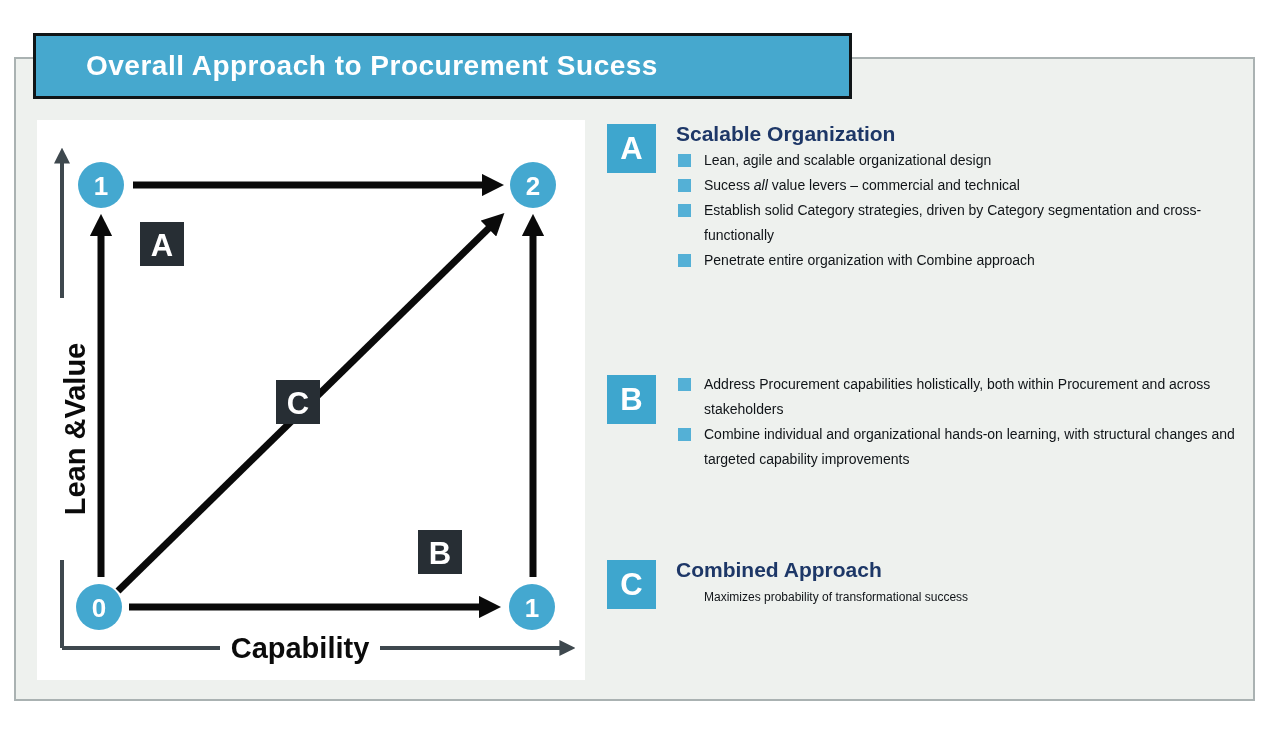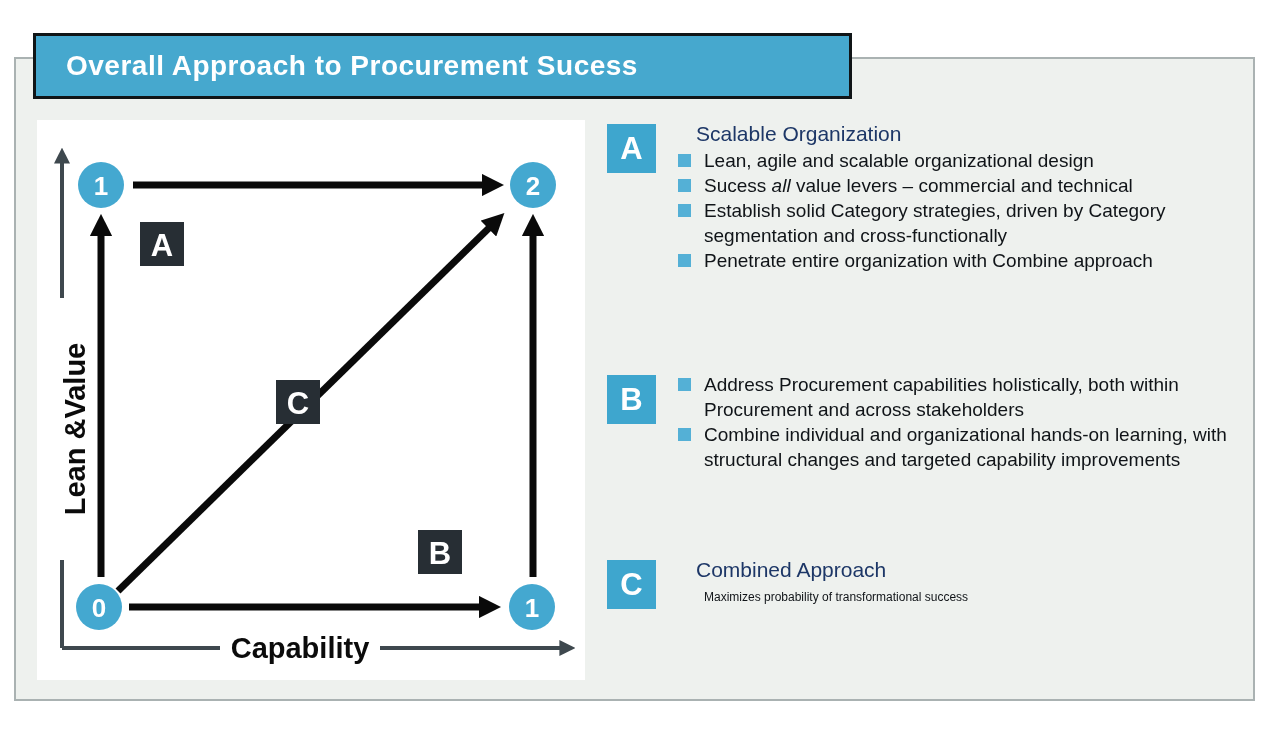--- a/index.html
+++ b/index.html
@@ -7,45 +7,45 @@
     font-family: "Liberation Sans", sans-serif; }
   .page { position: relative; width: 1276px; height: 729px; background: #ffffff; }
 
   
   .panel { position: absolute; left: 14px; top: 57px; width: 1241px; height: 644px;
     background: #eef1ee; border: 2px solid #aab2b2; }
 
   
   .title-bar { position: absolute; left: 33px; top: 33px; width: 819px; height: 66px;
     background: #46a8ce; border: 3px solid #101517; display: flex; align-items: center;
-    padding-left: 30px; z-index: 5; }
+    padding-left: 50px; z-index: 5; }
   .title-bar h1 { color: #ffffff; font-size: 28px; font-weight: bold; letter-spacing: 0.5px; }
 
   
   .chart-panel { position: absolute; left: 37px; top: 120px; width: 548px; height: 560px;
     background: #ffffff; z-index: 2; }
 
   .node-label { font-size: 26px; font-weight: bold; fill: #ffffff; }
   .square-label { font-size: 31px; font-weight: bold; fill: #ffffff; }
   .axis-label { font-size: 29px; font-weight: bold; fill: #0b0b0b; }
 
   
   .sections { position: absolute; left: 607px; top: 57px; width: 650px; height: 644px; z-index: 2; }
   .section { position: absolute; left: 0; width: 650px; }
   .sec-0 { top: 64px; }
   .sec-1 { top: 315px; }
   .sec-2 { top: 500px; }
   .letter-badge { position: absolute; left: 0; top: 3px; width: 49px; height: 49px;
     background: #3ea6ce; color: #ffffff; font-size: 31px; font-weight: bold;
     display: flex; align-items: center; justify-content: center; }
   .section-body { margin-left: 69px; width: 560px; }
-  .section-title { color: #1d3767; font-size: 21px; font-weight: normal; line-height: 26px;
-    margin-bottom: 1px; margin-left: 20px; }
+  .section-title { color: #1d3767; font-size: 21px; font-weight: bold; line-height: 26px;
+    margin-bottom: 1px; }
   .bullet-list { list-style: none; }
-  .bullet-list li { display: flex; align-items: flex-start; font-size: 19px; line-height: 25px;
+  .bullet-list li { display: flex; align-items: flex-start; font-size: 14px; line-height: 25px;
     color: #101418; }
   .bullet-sq { flex: 0 0 13px; width: 13px; height: 13px; background: #54b0d6;
     margin: 6px 13px 0 2px; }
   .bullet-text { flex: 1 1 auto; }
   .bullet-text .it { font-style: italic; }
   .section-note { font-size: 12px; line-height: 25px; color: #101418; padding-left: 28px;
     margin-top: 2px; }
 </style>
 </head>
 <body>

